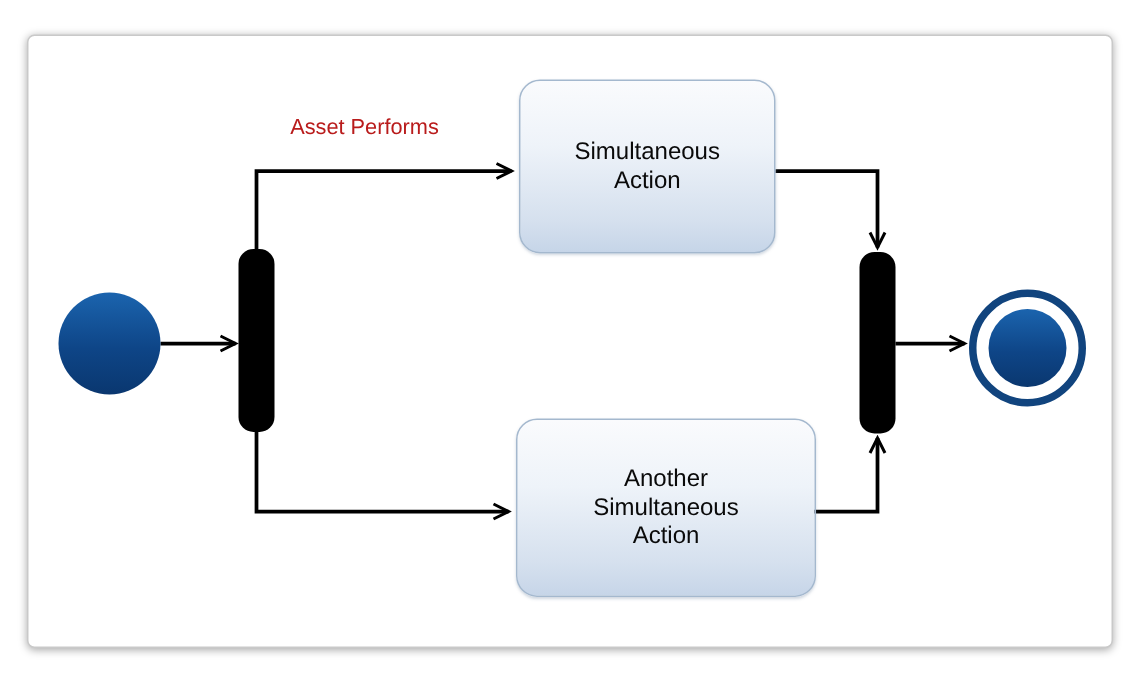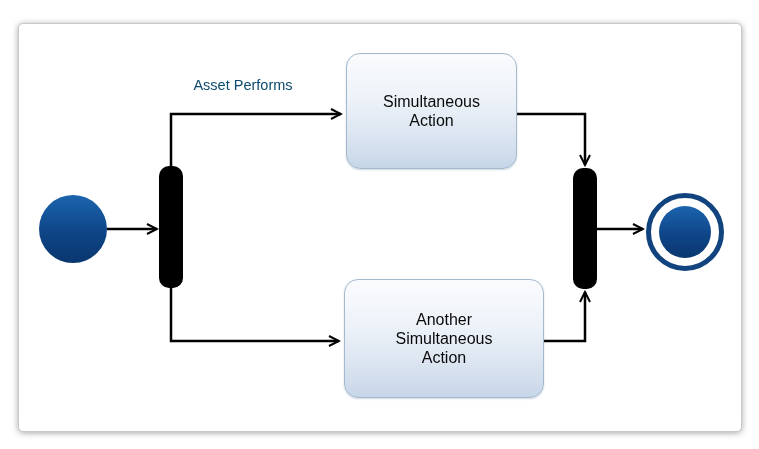--- a/index.html
+++ b/index.html
@@ -60,21 +60,21 @@
   .final-node-core {
     width:52px; height:52px; border-radius:50%;
     background:linear-gradient(180deg,
       var(--node-blue-top,#1b64ae) 0%,
       #0e4587 55%,
       var(--node-blue-bottom,#0a376f) 100%);
   }
 
   .edge-label {
     position:absolute; left:158px; top:53px; width:132px;
-    font-size:14.5px; color:#0c4a6e; text-align:center;
+    font-size:14.5px; color:#b91c1c; text-align:center;
   }
 </style>
 </head>
 <body>
 
 <div id="stage">
   <div class="card">
     <div class="canvas">
 
       <svg class="connectors" viewBox="0 0 722 407" xmlns="http://www.w3.org/2000/svg">

